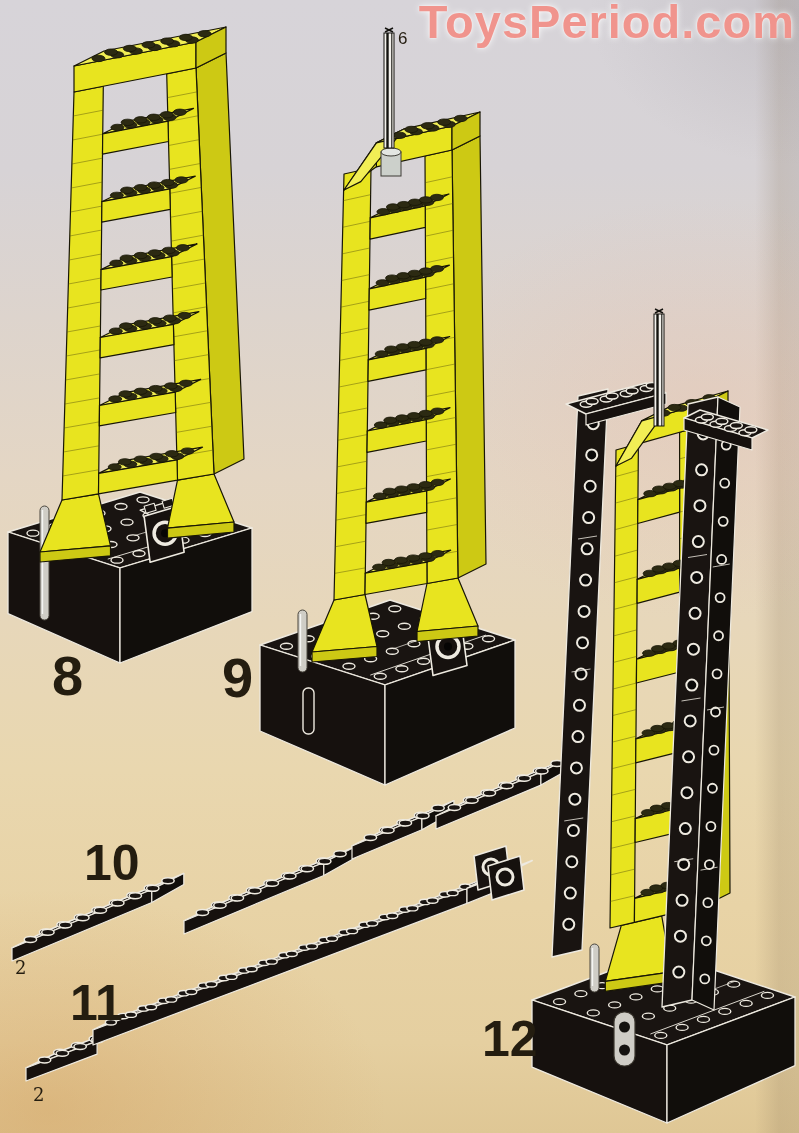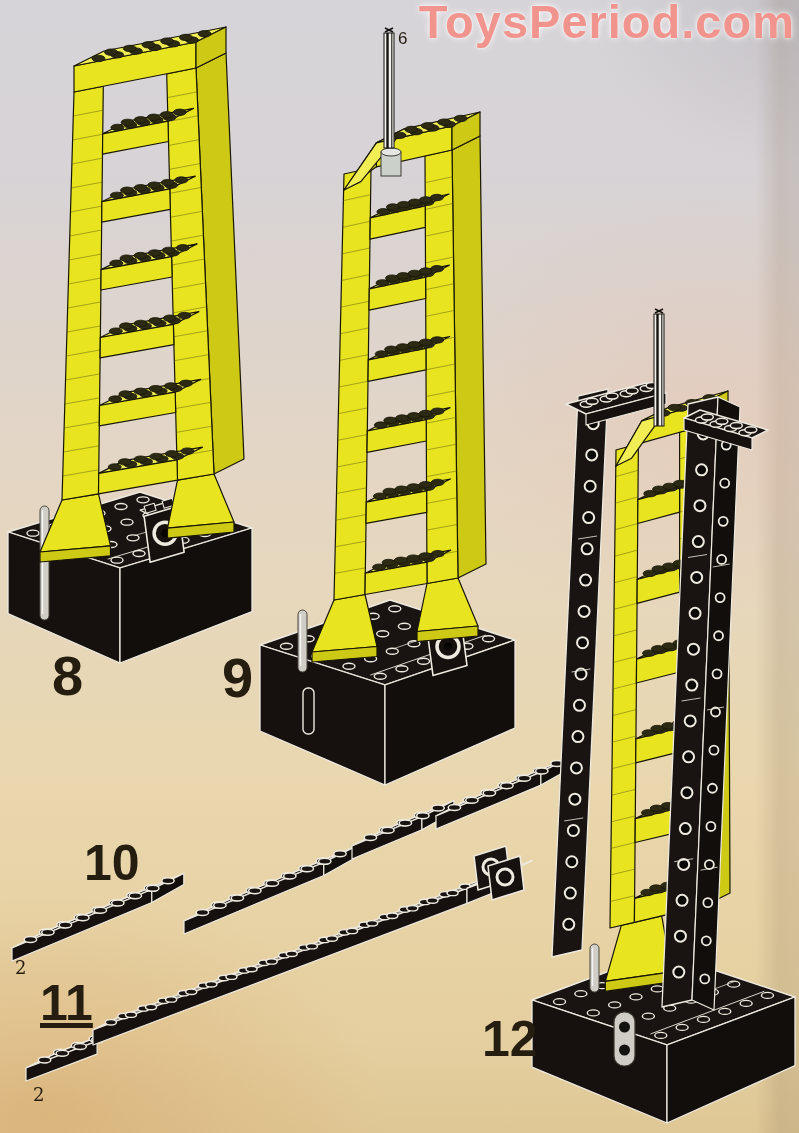--- a/index.html
+++ b/index.html
@@ -741,19 +741,19 @@
         <ellipse cx="744.95" cy="432.775" rx="6" ry="3" fill="#191411" stroke="#eeeae0" stroke-width="1.5"></ellipse>
         <ellipse cx="750.83" cy="429.835" rx="6" ry="3" fill="#191411" stroke="#eeeae0" stroke-width="1.5"></ellipse>
       </g>
     </svg>
 
   <div class="watermark" style="color: rgb(240, 148, 141);">ToysPeriod.com</div>
 
   <div class="step-num num-lg" style="left: 52px; top: 648px; color: rgb(36, 29, 16);">8</div>
   <div class="step-num num-lg" style="left: 222px; top: 650px; color: rgb(36, 29, 16);">9</div>
   <div class="step-num num-md" style="left: 56px; top: 838px; color: rgb(36, 29, 16); margin-left: 28px;">10</div>
-  <div class="step-num num-md" style="left: 40px; top: 978px; color: rgb(36, 29, 16); text-decoration: underline;">11</div>
+  <div class="step-num num-md" style="left: 70px; top: 978px; color: rgb(36, 29, 16);">11</div>
   <div class="step-num num-md" style="left: 482px; top: 1014px; color: rgb(36, 29, 16); text-align: right;">12</div>
 
   <div class="qty" style="left: 15px; top: 959px; color: rgb(36, 29, 16);">2</div>
   <div class="qty" style="left: 33px; top: 1086px; color: rgb(36, 29, 16);">2</div>
   <div class="callout" style="left: 398px; top: 30px; color: rgb(36, 29, 16);">6</div>
 </div>
 
 </body></html>

